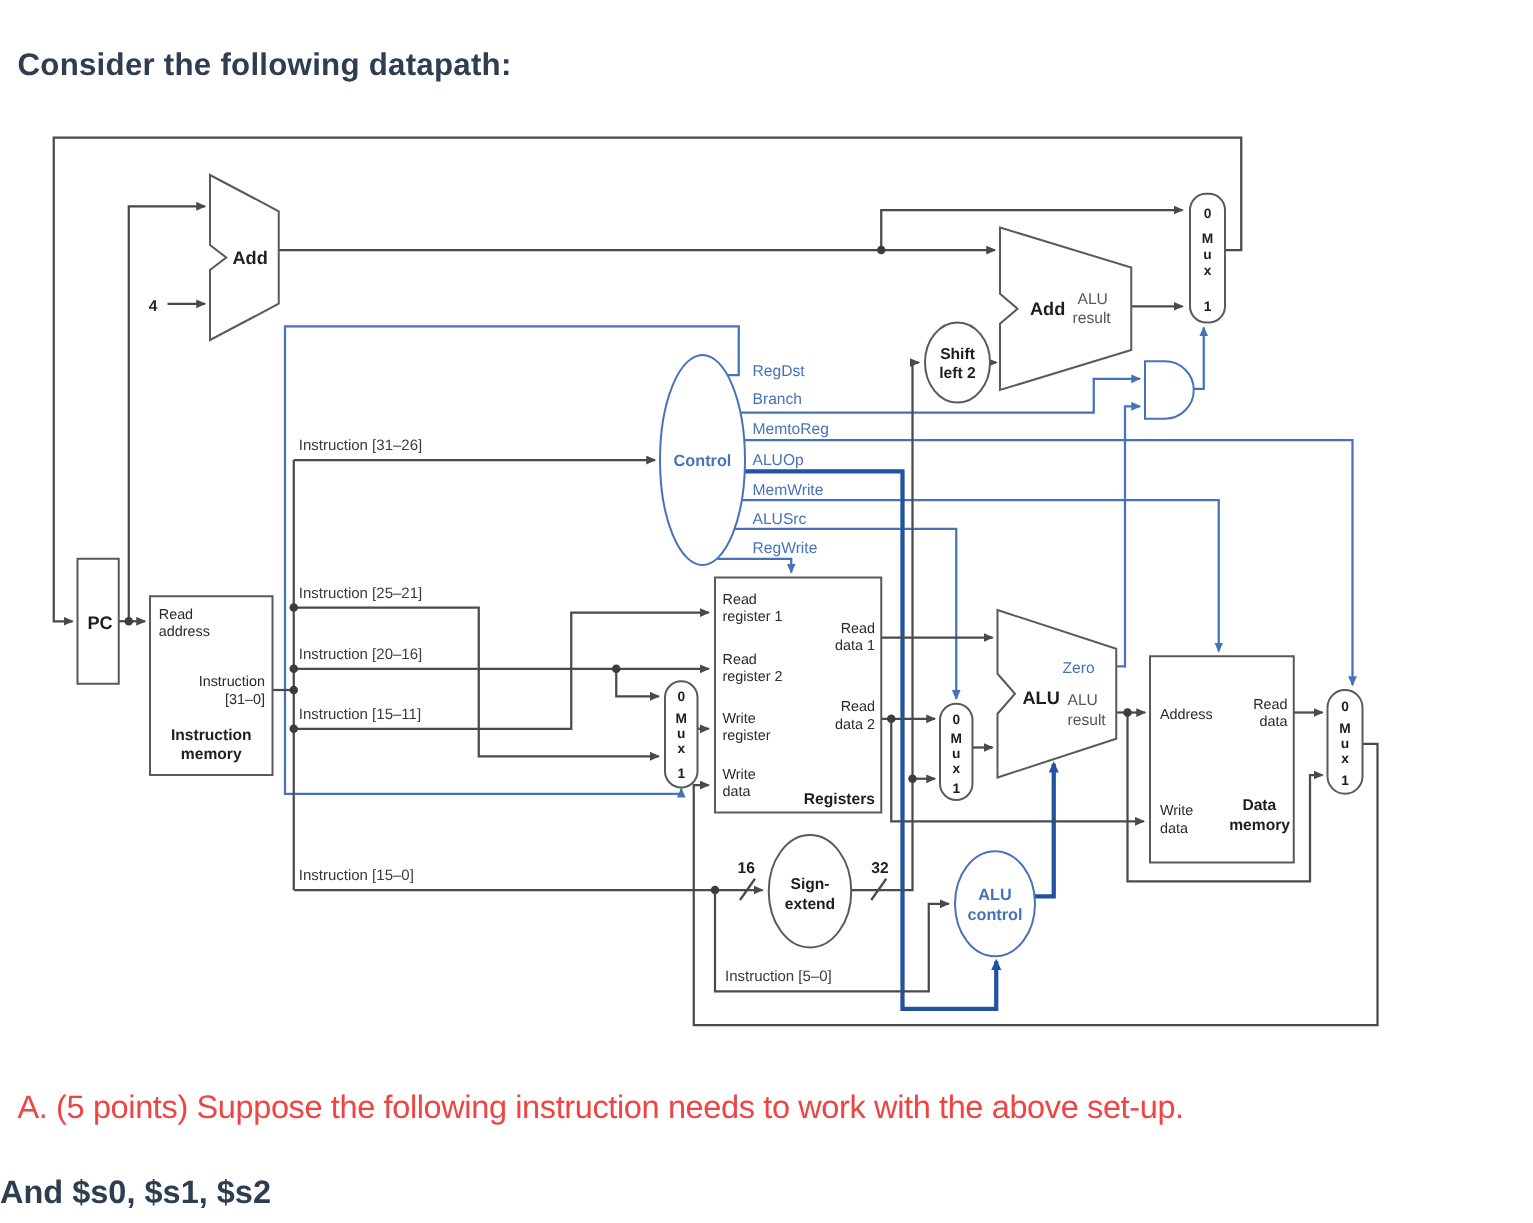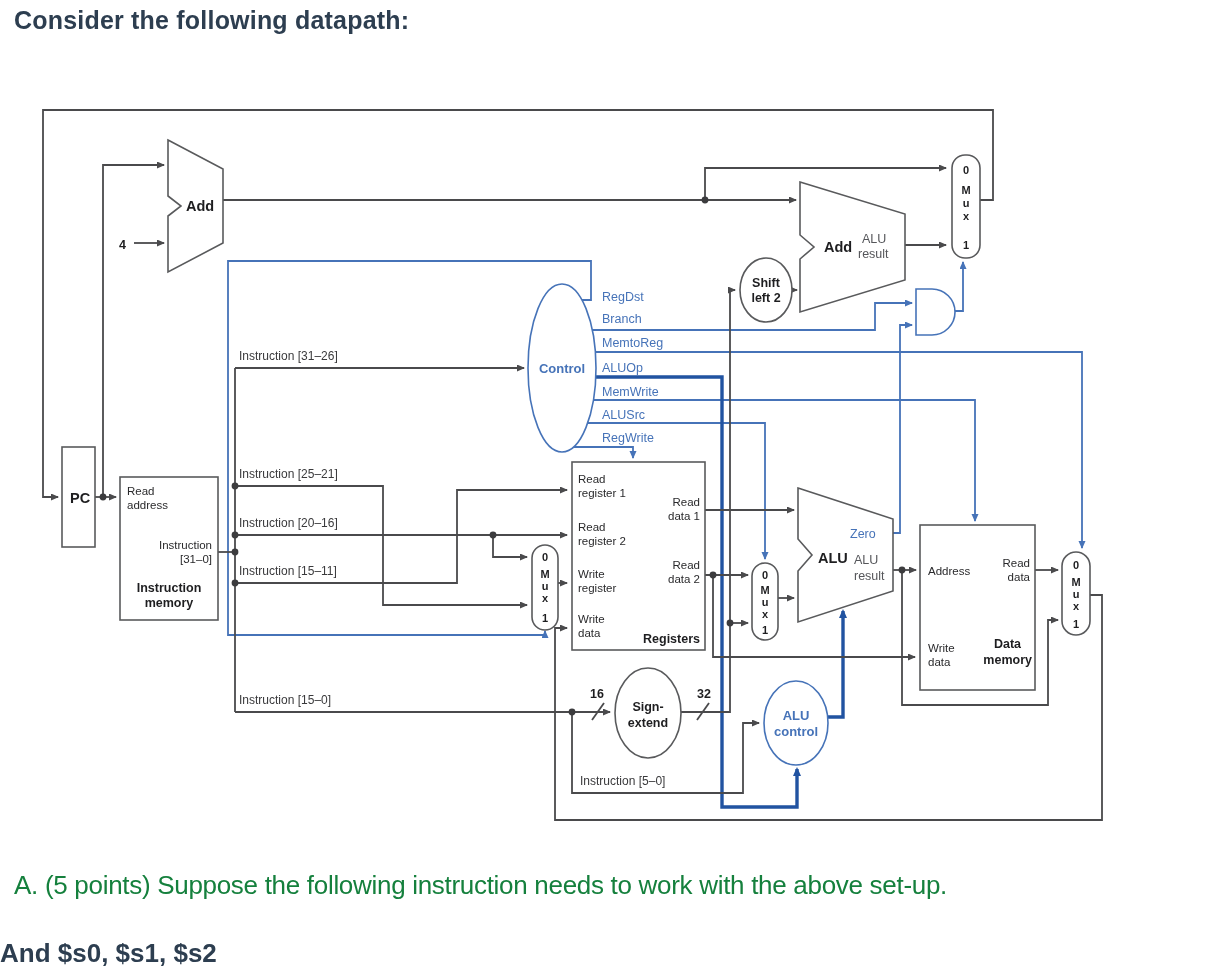--- a/index.html
+++ b/index.html
@@ -1,21 +1,21 @@
 <!DOCTYPE html>
 <html><head>
 <meta charset="utf-8">
 <style>
   html,body{margin:0;padding:0;background:#ffffff;}
   .page{position:relative;width:1226px;height:978px;background:#fff;overflow:hidden;
         font-family:"Liberation Sans",sans-serif;}
-  .heading{position:absolute;left:14px;top:6px;font-size:25px;font-weight:bold;
+  .heading{position:absolute;left:14px;top:38px;font-size:25px;font-weight:bold;
            color:#2d3e50;letter-spacing:0.2px;}
   .question{position:absolute;left:14px;top:870px;width:1200px;font-size:26px;
-            color:#15803d;letter-spacing:-0.3px;}
+            color:#ef4444;letter-spacing:-0.3px;}
   .answer{position:absolute;left:0;top:938px;width:1226px;text-align:left;
           font-size:26px;font-weight:bold;color:#2d3e50;}
   svg{position:absolute;left:0;top:0;}
   .lbl  {font:11.5px "Liberation Sans",sans-serif; fill:#2a2a2c;}
   .lblb {font:bold 12.5px "Liberation Sans",sans-serif; fill:#1e1e20;}
   .big  {font:bold 14.5px "Liberation Sans",sans-serif; fill:#1e1e20;}
   .gray {font:12.5px "Liberation Sans",sans-serif; fill:#55565a;}
   .sig  {font:12.5px "Liberation Sans",sans-serif; fill:#4673b8;}
   .sigb {font:bold 13px "Liberation Sans",sans-serif; fill:#4673b8;}
   .muxt {font:bold 11px "Liberation Sans",sans-serif; fill:#1e1e20;}

